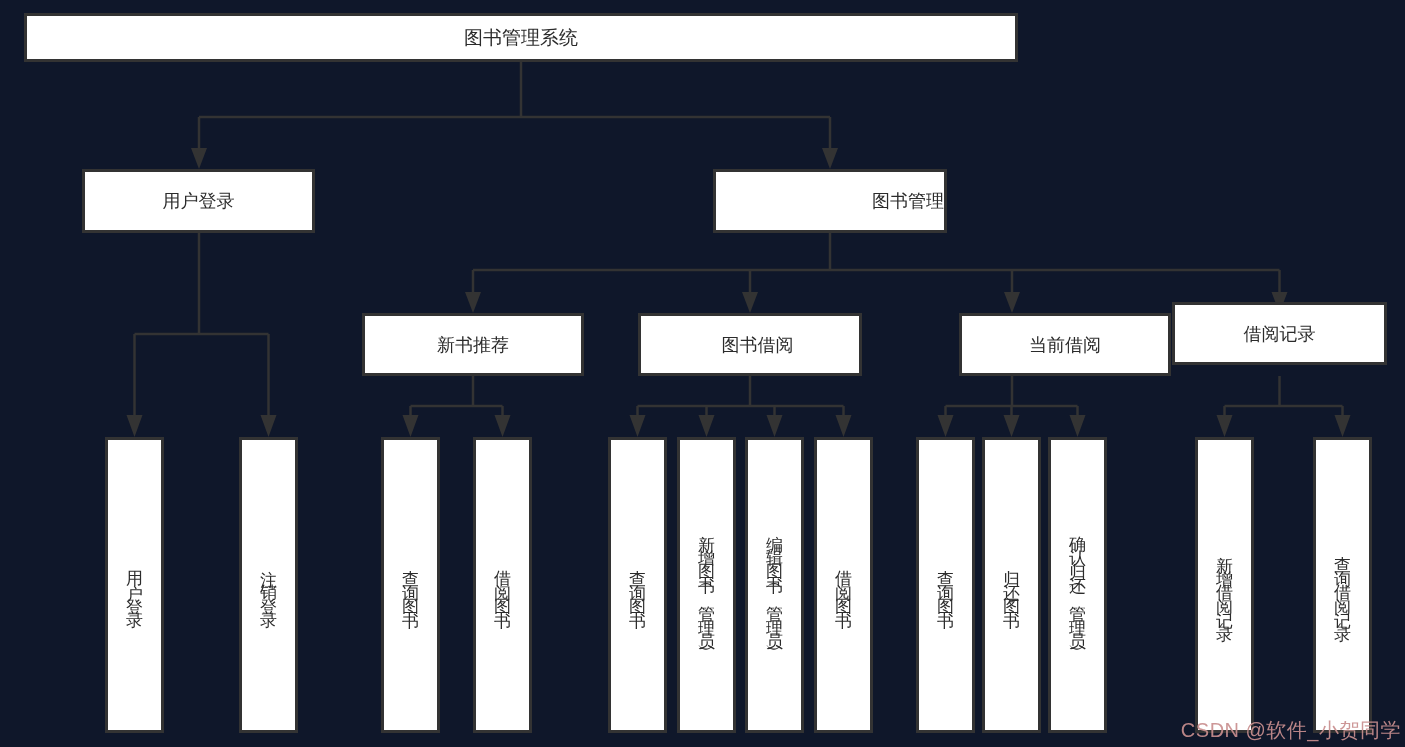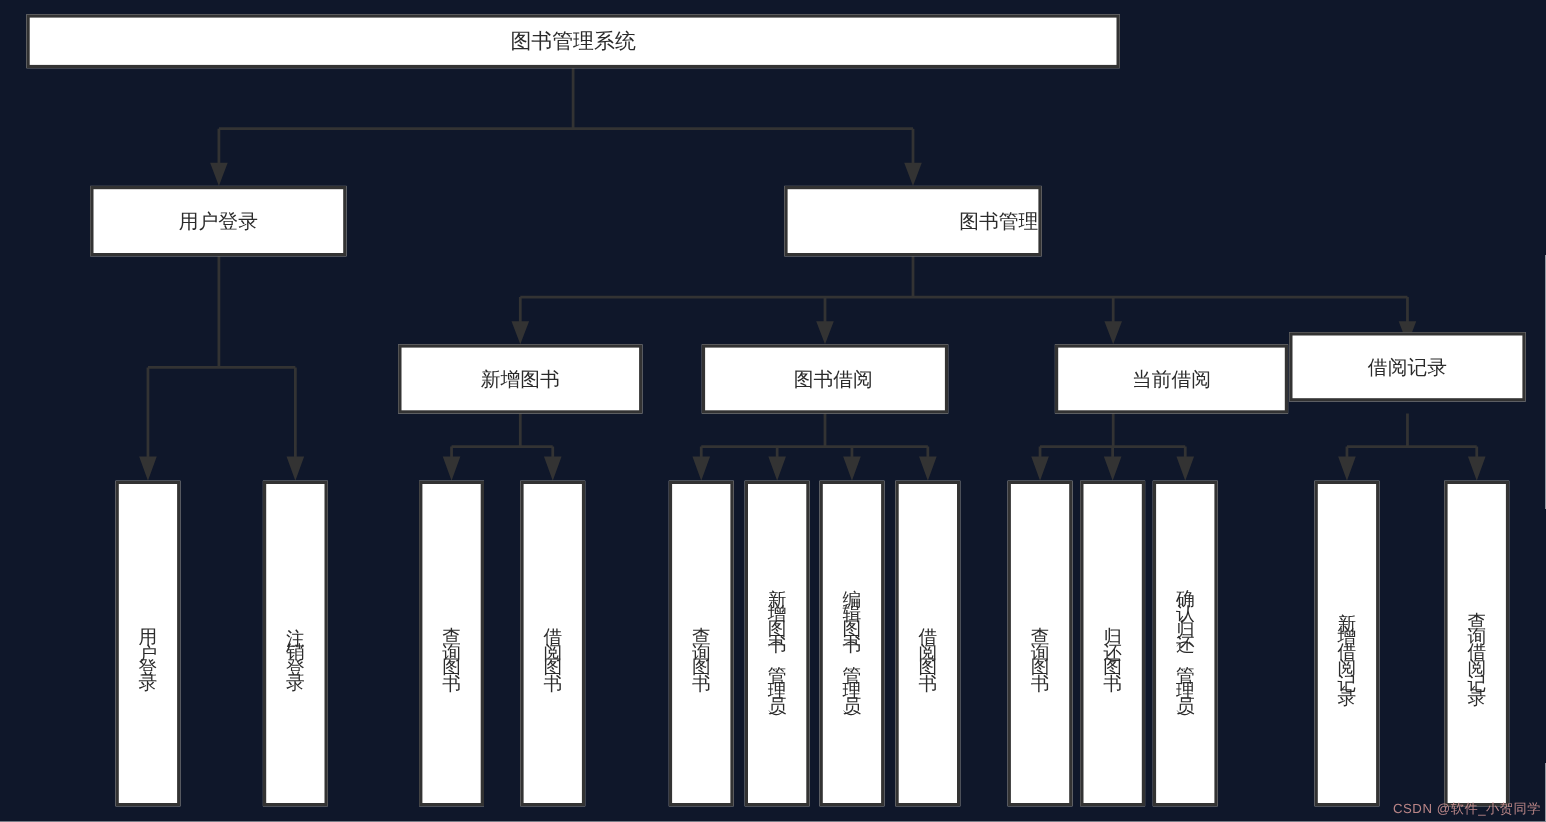--- a/index.html
+++ b/index.html
@@ -15,21 +15,21 @@
   }
   .node span { white-space:nowrap; }
   .lvl1 span { font-size:19px; }
   .lvl2 span, .lvl3 span { font-size:18px; }
   .leaf { width:59px; top:437px; height:296px; }
   .leaf span {
     writing-mode:vertical-rl; text-orientation:mixed;
     font-size:17px; letter-spacing:14px; line-height:1;
   }
   .watermark {
-    position:absolute; right:4px; bottom:3px; font-size:12px;
+    position:absolute; right:4px; bottom:3px; font-size:20px;
     color:#c98f8f; opacity:0.92; letter-spacing:0.5px; z-index:5;
   }
 </style>
 </head>
 <body>
 
 <div class="stage">
 
   <svg class="wires" viewBox="0 0 1405 747" aria-hidden="true">
     <path stroke="#333333" stroke-width="2.5" fill="none" d="M521 62 V117 M199 117 H830 M199 117 V150 M830 117 V150
@@ -58,21 +58,21 @@
   </div>
 
   <div class="node lvl2" style="left:82px; top:169px; width:233px; height:64px;">
     <span>用户登录</span>
   </div>
   <div class="node lvl2" style="left:713px; top:169px; width:234px; height:64px;justify-content:flex-end;">
     <span>图书管理</span>
   </div>
 
   <div class="node lvl3" style="left:362px; top:313px; width:222px; height:63px;">
-    <span>新增图书</span>
+    <span>新书推荐</span>
   </div>
   <div class="node lvl3" style="left:638px; top:313px; width:224px; height:63px;padding-left:15px;">
     <span>图书借阅</span>
   </div>
   <div class="node lvl3" style="left:959px; top:313px; width:212px; height:63px;">
     <span>当前借阅</span>
   </div>
   <div class="node lvl3" style="left:1172px; top:302px; width:215px; height:63px;">
     <span>借阅记录</span>
   </div>

